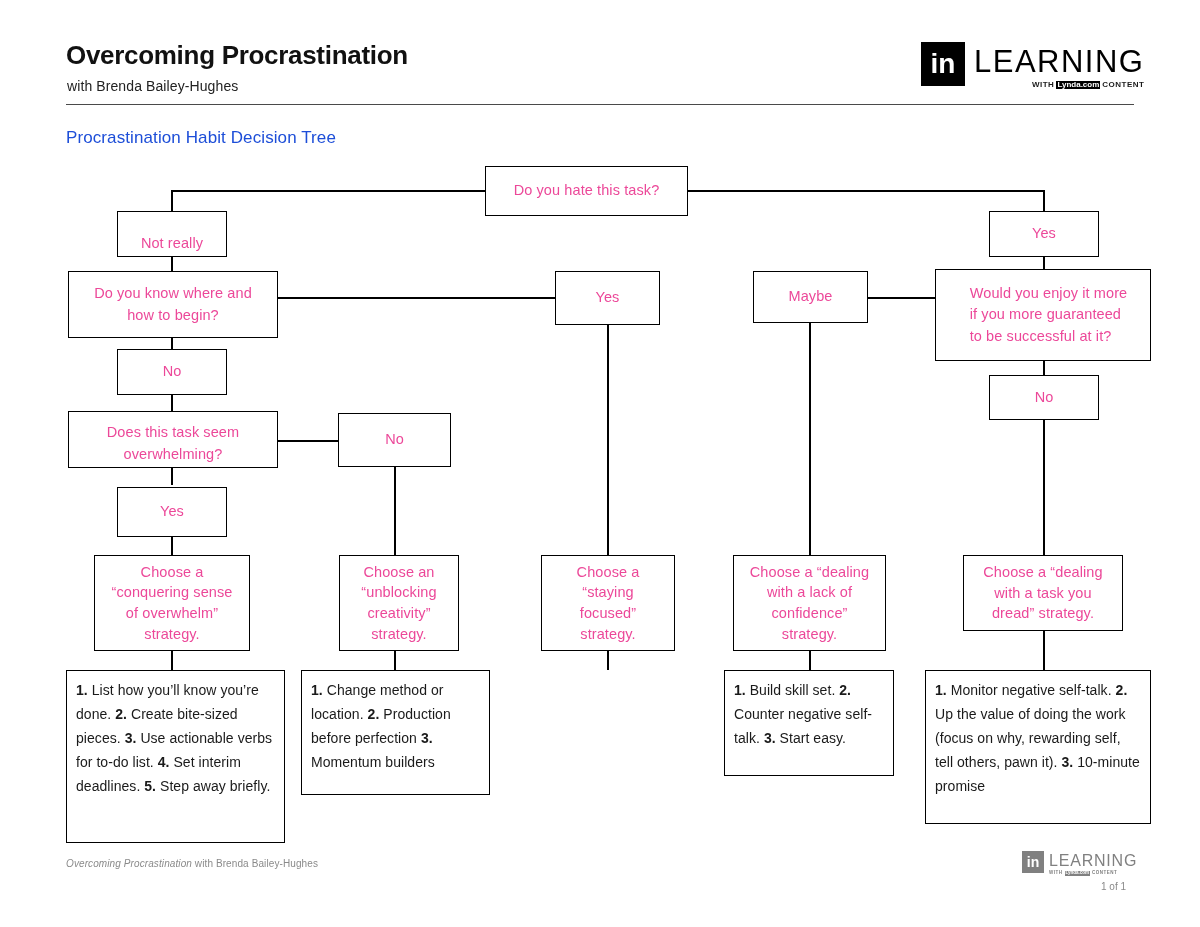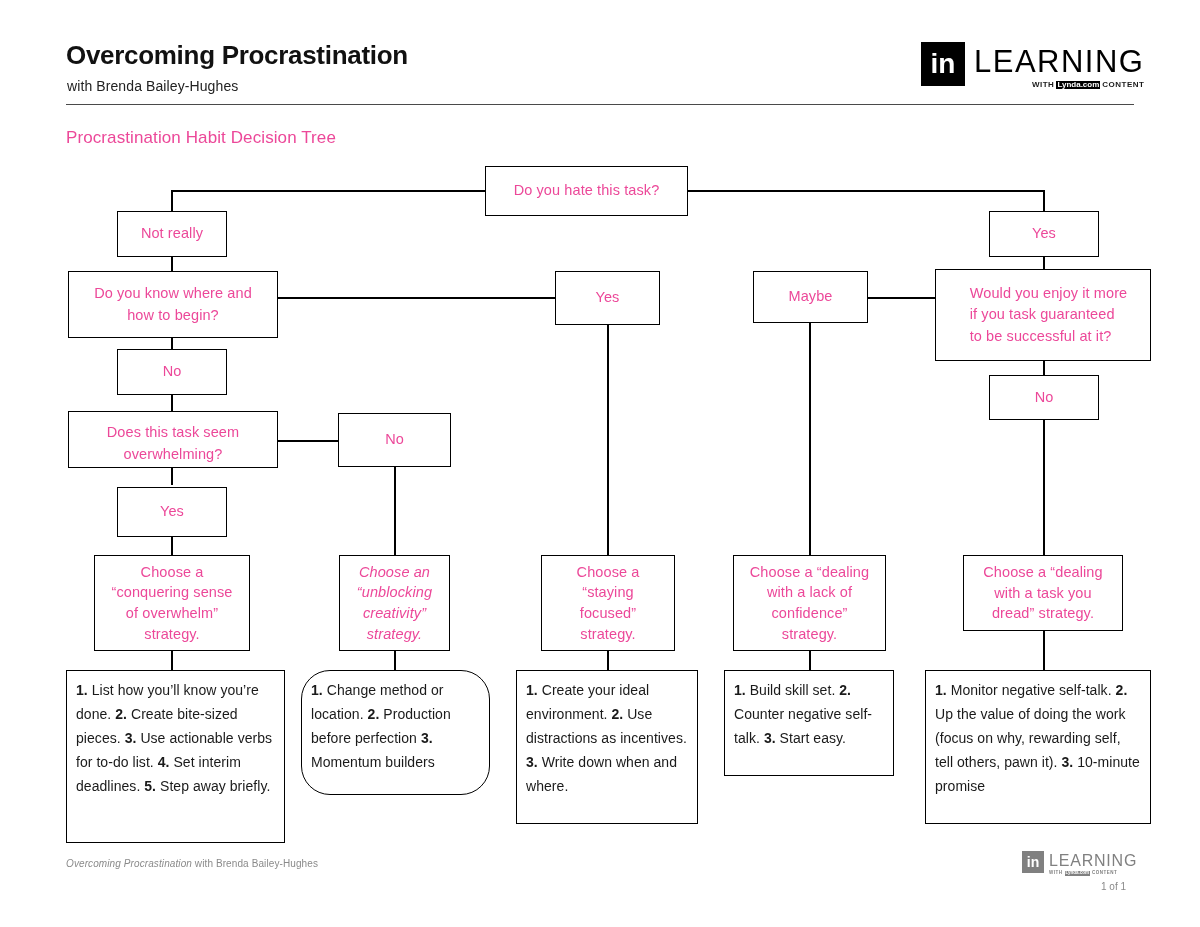--- a/index.html
+++ b/index.html
@@ -21,21 +21,21 @@
   .hdr-sub{
     position:absolute;left:67px;top:78px;
     font-size:14px;color:#222;letter-spacing:0.1px;
   }
   .hdr-rule{
     position:absolute;left:66px;top:104px;width:1068px;height:1px;
     background:#4a4a4a;
   }
   .section-title{
     position:absolute;left:66px;top:128px;
-    font-size:17px;color:#ec4899;letter-spacing:0.1px;
+    font-size:17px;color:#1d4ed8;letter-spacing:0.1px;
   }
 
   
   .ll{position:absolute;display:flex;align-items:flex-start;}
   .ll-sq{
     background:#000;display:flex;align-items:center;justify-content:center;
     color:#fff;font-weight:bold;line-height:1;
   }
   .ll-right{display:flex;flex-direction:column;}
   .ll-word{
@@ -153,21 +153,21 @@
   <div class="ln lnv" style="left:171px;top:650px;height:20px;"></div>
   <div class="ln lnv" style="left:394px;top:650px;height:20px;"></div>
   <div class="ln lnv" style="left:607px;top:650px;height:20px;"></div>
   <div class="ln lnv" style="left:809px;top:650px;height:20px;"></div>
   <div class="ln lnv" style="left:1043px;top:630px;height:40px;"></div>
 
   <div class="node" style="left:485px;top:166px;width:203px;height:50px;">
     <span>Do you hate this task?</span>
   </div>
 
-  <div class="node" style="left:117px;top:211px;width:110px;height:46px;">
+  <div class="node" style="left:117px;top:211px;width:110px;height:46px;align-items:flex-end;">
     <span>Not really</span>
   </div>
 
   <div class="node" style="left:989px;top:211px;width:110px;height:46px;">
     <span>Yes</span>
   </div>
 
   <div class="node" style="left:68px;top:271px;width:210px;height:67px;">
     <span>
       <span>Do you know where and</span><br>
@@ -179,21 +179,21 @@
     <span>Yes</span>
   </div>
 
   <div class="node" style="left:753px;top:271px;width:115px;height:52px;">
     <span>Maybe</span>
   </div>
 
   <div class="node" style="left:935px;top:269px;width:216px;height:92px;padding-left:17px;">
     <span style="text-align:left;">
       <span>Would you enjoy it more</span><br>
-      <span>if you task guaranteed</span><br>
+      <span>if you more guaranteed</span><br>
       <span>to be successful at it?</span>
     </span>
   </div>
 
   <div class="node" style="left:117px;top:349px;width:110px;height:46px;">
     <span>No</span>
   </div>
 
   <div class="node" style="left:989px;top:375px;width:110px;height:45px;">
     <span>No</span>
@@ -216,21 +216,21 @@
 
   <div class="node tight" style="left:94px;top:555px;width:156px;height:96px;">
     <span>
       <span>Choose a</span><br>
       <span>“conquering sense</span><br>
       <span>of overwhelm”</span><br>
       <span>strategy.</span>
     </span>
   </div>
 
-  <div class="node tight" style="left:339px;top:555px;width:111px;height:96px;font-style:italic;">
+  <div class="node tight" style="left:339px;top:555px;width:120px;height:96px;">
     <span>
       <span>Choose an</span><br>
       <span>“unblocking</span><br>
       <span>creativity”</span><br>
       <span>strategy.</span>
     </span>
   </div>
 
   <div class="node tight" style="left:541px;top:555px;width:134px;height:96px;">
     <span>
@@ -253,23 +253,22 @@
   <div class="node tight" style="left:963px;top:555px;width:160px;height:76px;">
     <span>
       <span>Choose a “dealing</span><br>
       <span>with a task you</span><br>
       <span>dread” strategy.</span>
     </span>
   </div>
 
   <div class="listbox" id="list1" style="left:66px;top:670px;width:219px;height:173px;"><span><b>1.</b><span> List how you’ll know you’re done.</span> </span><span><b>2.</b><span> Create bite-sized pieces.</span> </span><span><b>3.</b><span> Use actionable verbs for to-do list.</span> </span><span><b>4.</b><span> Set interim deadlines.</span> </span><span><b>5.</b><span> Step away briefly.</span> </span></div>
 
-  <div class="listbox" id="list2" style="left:301px;top:670px;width:189px;height:125px;border-radius:29px;"><span><b>1.</b><span> Change method or location.</span> </span><span><b>2.</b><span> Production before perfection</span> </span><span><b>3.</b><span> Momentum builders</span> </span></div>
-
-  <div class="listbox" id="list3" style="left:516px;top:670px;width:182px;height:154px;"><span><b>1.</b><span> Create your ideal environment.</span> </span><span><b>2.</b><span> Use distractions as incentives.</span> </span><span><b>3.</b><span> Write down when and where.</span> </span></div>
+  <div class="listbox" id="list2" style="left:301px;top:670px;width:189px;height:125px;"><span><b>1.</b><span> Change method or location.</span> </span><span><b>2.</b><span> Production before perfection</span> </span><span><b>3.</b><span> Momentum builders</span> </span></div>
+
 
   <div class="listbox" id="list4" style="left:724px;top:670px;width:170px;height:106px;"><span><b>1.</b><span> Build skill set.</span> </span><span><b>2.</b><span> Counter negative self-talk.</span> </span><span><b>3.</b><span> Start easy.</span> </span></div>
 
   <div class="listbox" id="list5" style="left:925px;top:670px;width:226px;height:154px;"><span><b>1.</b><span> Monitor negative self-talk.</span> </span><span><b>2.</b><span> Up the value of doing the work (focus on why, rewarding self, tell others, pawn it).</span> </span><span><b>3.</b><span> 10-minute promise</span> </span></div>
 
   <div class="foot-left">
     <span class="ital">Overcoming Procrastination</span><span> with Brenda Bailey-Hughes</span>
   </div>
 
   <div class="ll" id="logo-footer">

